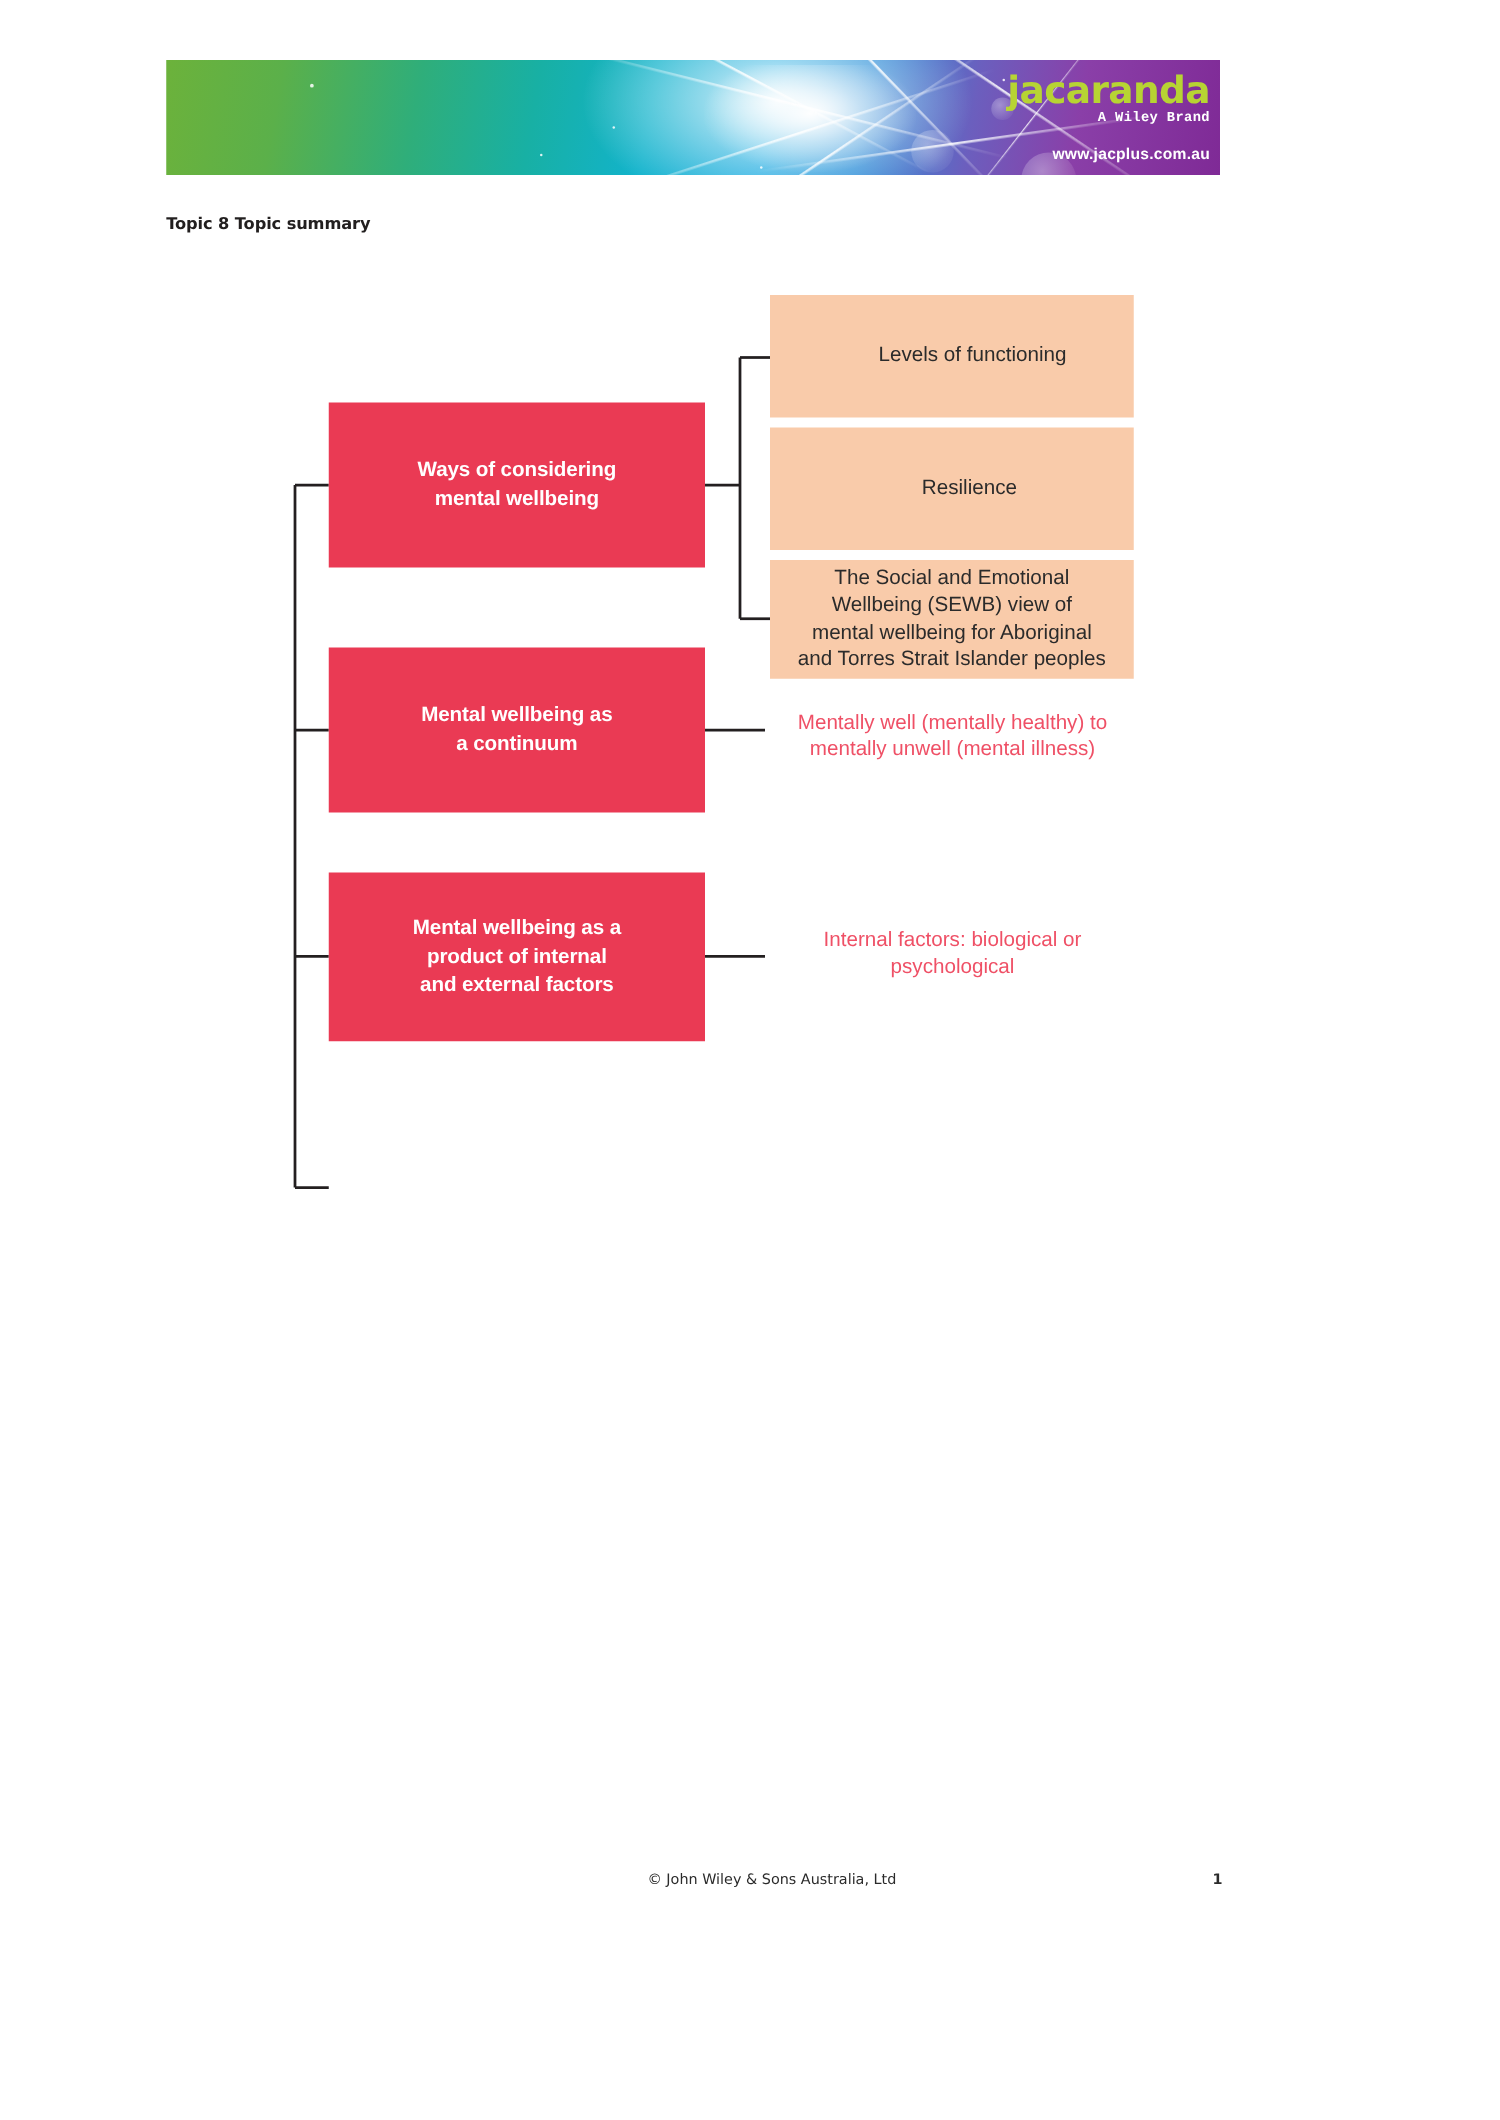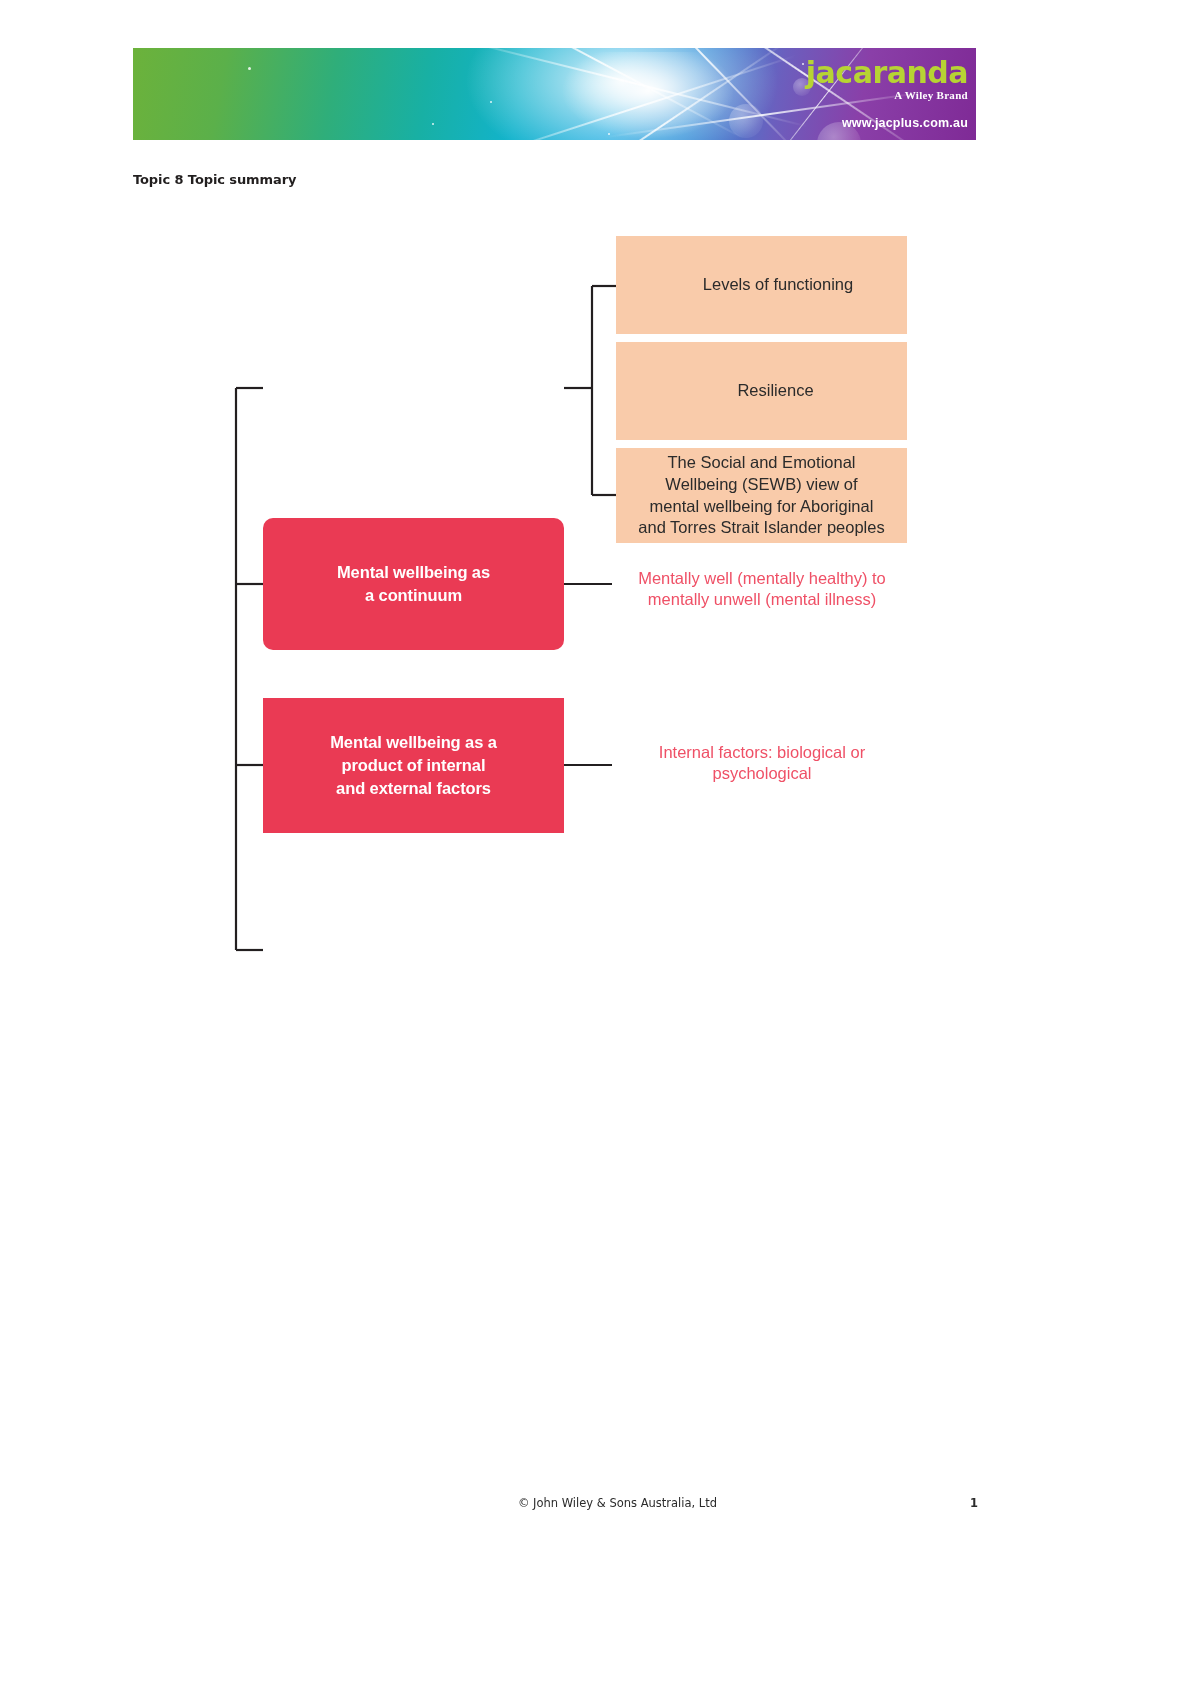--- a/index.html
+++ b/index.html
@@ -93,21 +93,21 @@
   }
   .logo-word {
     font-family: "DejaVu Sans", sans-serif;
     font-weight: 700;
     font-size: 30px;
     letter-spacing: -0.5px;
     color: #b7d433;
     line-height: 1;
   }
   .logo-sub {
-    font-family: Liberation Serif, serif;
+    font-family: Liberation Mono, monospace;
     font-size: 11px;
     font-weight: 700;
     color: #ffffff;
     letter-spacing: 0.3px;
     margin-top: 2px;
     line-height: 1;
   }
   .logo-url {
     font-family: "Liberation Sans", sans-serif;
     font-size: 12.5px;
@@ -258,22 +258,24 @@
         <path d="M592,286 L616,286"></path>
         <path d="M592,495 L616,495"></path>
 
         <path d="M564,584 L612,584"></path>
 
         <path d="M564,765 L612,765"></path>
       </g>
     </svg>
   </div>
 
-
-  <div class="node node-main" id="node-continuum" style="white-space:pre-line;border-radius:10px;">Mental wellbeing as
+  <div class="node node-main" id="node-ways" style="white-space:pre-line;">Ways of considering
+mental wellbeing</div>
+
+  <div class="node node-main" id="node-continuum" style="white-space:pre-line;">Mental wellbeing as
 a continuum</div>
 
   <div class="node node-main" id="node-product" style="white-space:pre-line;">Mental wellbeing as a
 product of internal
 and external factors</div>
 
 
   <div class="node node-sub" id="sub-levels" style="white-space:pre-line;padding-left:33px;">Levels of functioning</div>
 
   <div class="node node-sub" id="sub-resilience" style="white-space:pre-line;padding-left:28px;">Resilience</div>

